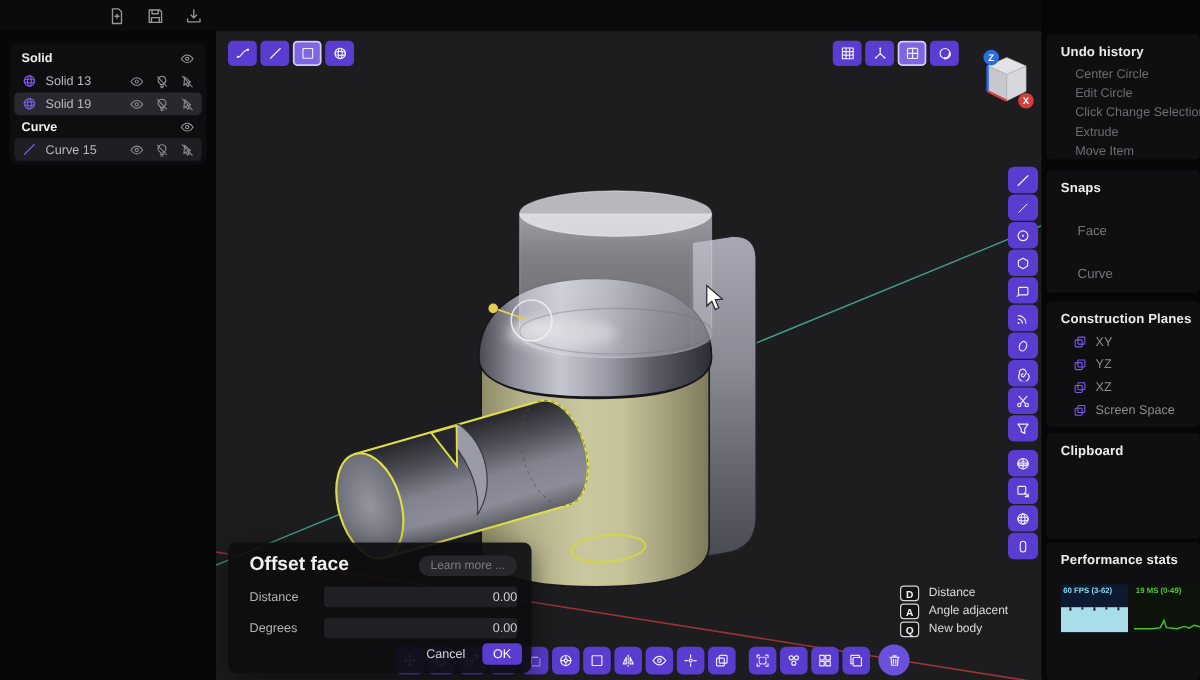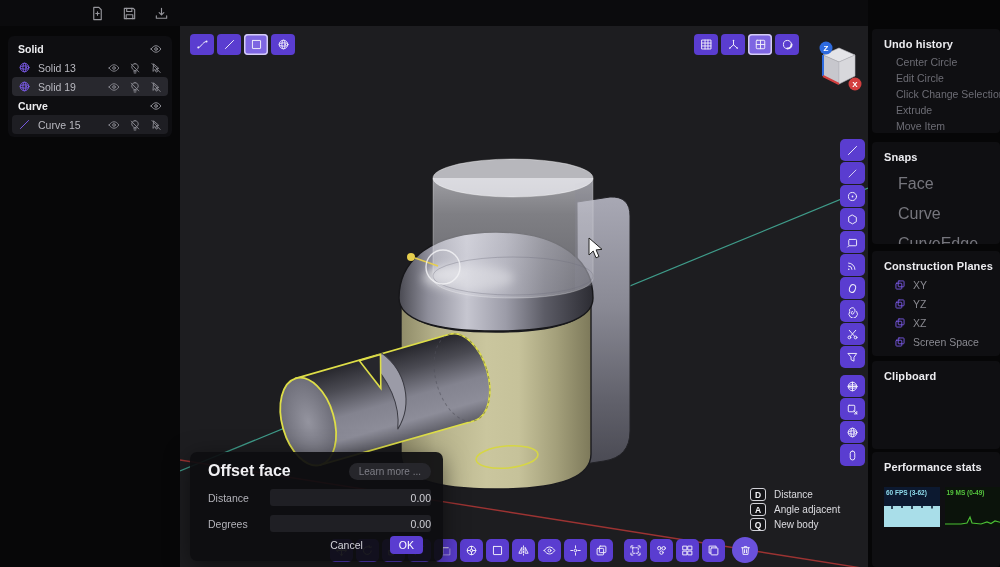--- a/index.html
+++ b/index.html
@@ -52,41 +52,41 @@
   .bbtn{width:23px;height:23px;background:#5a3dd0;border-radius:5px;display:flex;align-items:center;justify-content:center;color:#efedfa;flex:0 0 auto}
   .bbtn svg{width:13px;height:13px}
   .bbtn.round{width:26px;height:26px;border-radius:50%;background:#6a51dc;margin-left:4px}
   .bsep{width:5px;flex:0 0 auto}
 
   
   .rightpanel{position:absolute;left:868px;top:0;width:132px;height:567px;background:#060607}
   .card{position:absolute;left:4px;width:128px;background:#0f0f12;border-radius:4px;padding:9px 0 0 12px;overflow:hidden}
   .card h3{margin:0;font-size:11px;color:#ececf0;font-weight:bold;letter-spacing:.1px}
   .uitem{font-size:10.5px;color:#6c6c74;margin-top:5px;line-height:11px;white-space:nowrap}
-  .sitem{font-size:16px;color:#76767d;margin-top:12px;margin-left:2px}
+  .sitem{font-size:11px;color:#76767d;margin-top:24px;margin-left:2px}
   .pitem{display:flex;align-items:center;gap:7px;font-size:10.5px;color:#8a8a91;margin-top:7px}
   .pitem svg{width:12px;height:12px;color:#7b5ae8;flex:0 0 auto}
   .graphs{display:flex;gap:5px;margin-top:14px}
   .graph{width:56px;height:40px;position:relative;overflow:hidden}
   .graph .glabel{position:absolute;left:2px;top:2px;font-size:6.5px;font-weight:bold;white-space:nowrap;z-index:2}
   .graph.fps{background:#0c1930}.graph.fps .glabel{color:#8fdcec}
   .graph.ms{background:#0b130b}.graph.ms .glabel{color:#55c43e}
   .graph svg{position:absolute;left:0;bottom:0}
 
   
   .dialog{position:absolute;left:190px;top:452px;width:253px;height:109px;background:rgba(13,13,16,0.93);
     border-radius:7px;z-index:30;box-shadow:0 6px 24px rgba(0,0,0,.5);padding:10px 12px 0 18px}
   .dhead{display:flex;align-items:center;justify-content:space-between}
   .dtitle{font-size:16px;font-weight:bold;color:#f0f0f3}
   .learnmore{font-size:10px;color:#7e7e86;background:#26262b;border:none;border-radius:10px;padding:3px 10px;font-family:inherit}
   .drow{display:flex;align-items:center;margin-top:9px}
   .dlabel{width:62px;font-size:10.5px;color:#b2b2b9}
   .dinput{flex:1;height:17px;background:#1f1f24;border:none;border-radius:3px;color:#cfcfd5;
     font-size:10.5px;text-align:right;font-family:inherit;padding:0}
-  .dfoot{position:absolute;right:20px;bottom:7px;display:flex;align-items:center;gap:27px}
+  .dfoot{position:absolute;right:8px;bottom:7px;display:flex;align-items:center;gap:14px}
   .cancelbtn{background:none;border:none;color:#d2d2d8;font-size:10.5px;font-family:inherit;padding:0}
   .okbtn{background:#5a3dd0;border:none;color:#fff;font-weight:normal;font-size:10.5px;font-family:inherit;
     border-radius:4px;padding:3px 9px}
 </style>
 </head>
 <body>
 
 <svg width="0" height="0" style="position:absolute" aria-hidden="true">
 <defs>
 <symbol id="s-file" viewBox="0 0 16 16">

